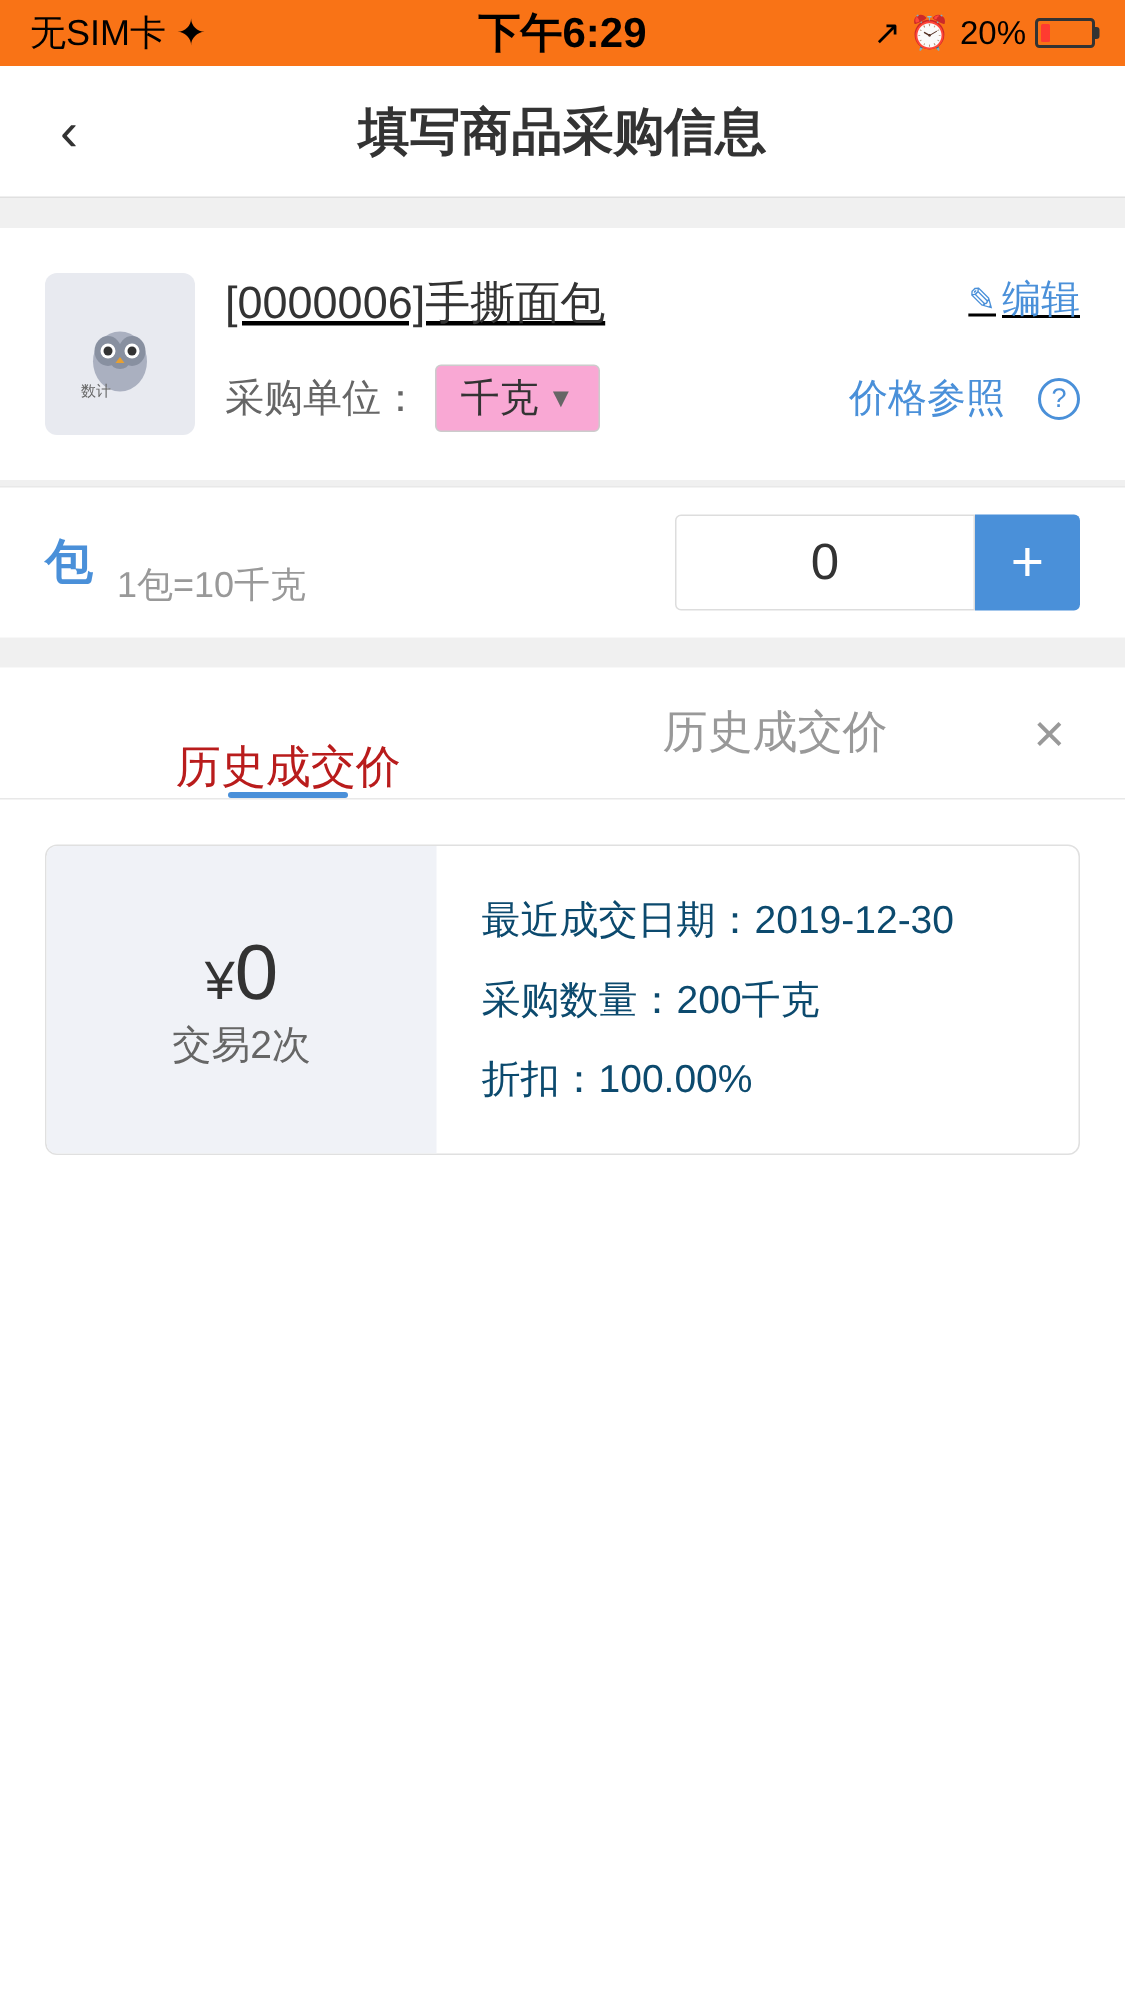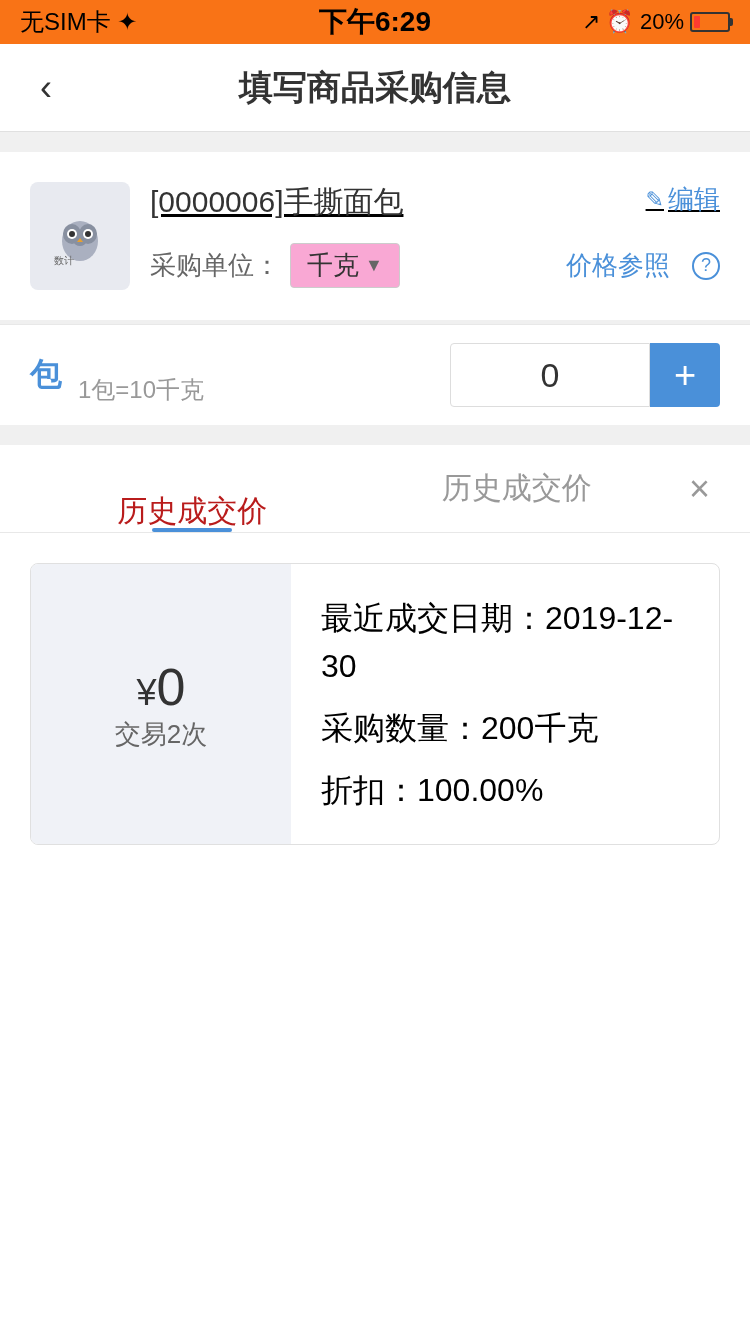--- a/index.html
+++ b/index.html
@@ -329,22 +329,22 @@
     }
     .history-right {
       flex: 1;
       padding: 30px 30px;
       display: flex;
       flex-direction: column;
       justify-content: center;
       gap: 14px;
     }
     .history-detail-row {
-      font-size: 32px;
-      color: #000000;
+      font-size: 26px;
+      color: #0c4a6e;
       line-height: 1.5;
     }
 
     
     .bottom-fill {
       background: #fff;
       flex: 1;
       min-height: 600px;
     }
   </style>

